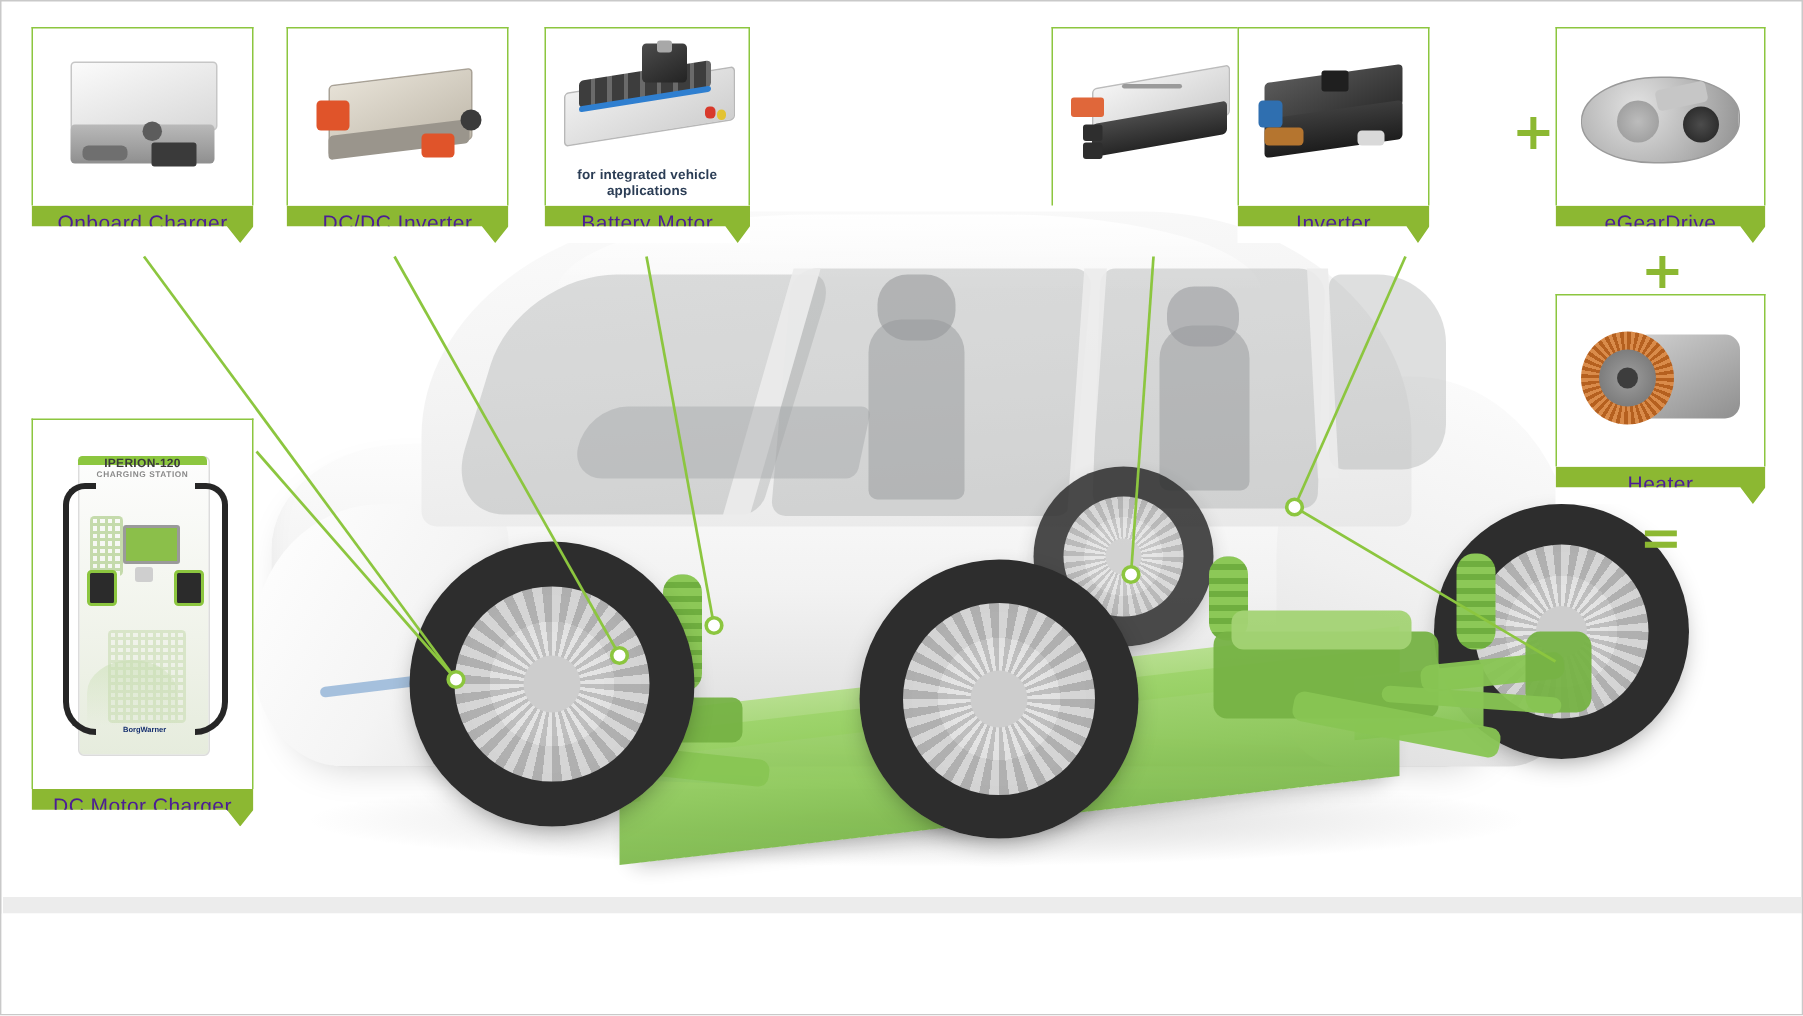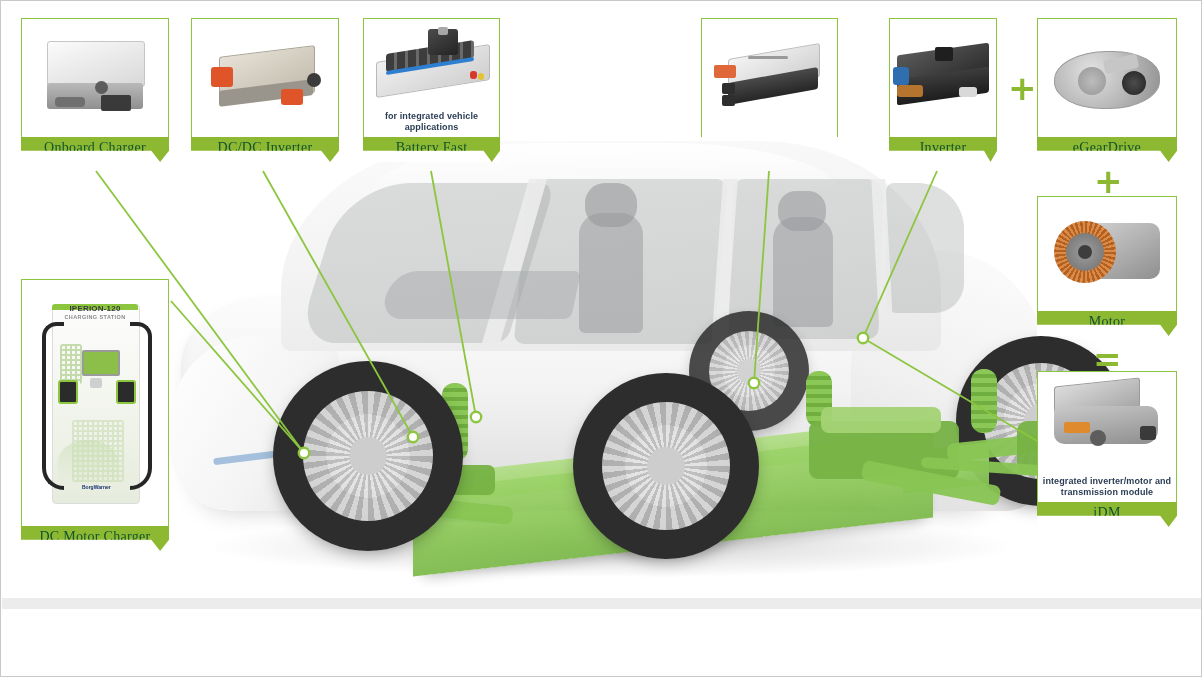--- a/index.html
+++ b/index.html
@@ -133,23 +133,23 @@
   
   .card{position:absolute;box-sizing:border-box;background:#ffffff;}
   .card .imgbox{border:1.4px solid #8cc63f;border-bottom:none;background:#ffffff;
      position:relative;overflow:hidden;display:flex;align-items:center;justify-content:center;}
   .card .sub{position:absolute;left:0;right:0;bottom:4px;text-align:center;
      font-size:9px;line-height:11px;color:#2b3d55;font-weight:700;letter-spacing:.1px;}
   .banner{position:relative;height:25px;background:#8cb832;display:flex;align-items:center;
      justify-content:center;
      clip-path:polygon(0 0,100% 0,100% 55%,94% 100%,88% 55%,0 55%);}
   .banner.wide{clip-path:polygon(0 0,100% 0,100% 58%,95% 100%,90% 58%,0 58%);}
-  .banner span{color:#14532d;font-size:14px;font-weight:400;letter-spacing:.3px;
+  .banner span{color:#4c1d95;font-size:14px;font-weight:400;letter-spacing:.3px;
      text-decoration:underline;text-underline-offset:2px;position:relative;top:-2px;
-     white-space:nowrap;font-family:Liberation Serif, serif;}
+     white-space:nowrap;}
   .banner span.small{font-size:13px;}
 
   
   .prod{position:relative;}
   .blk{position:absolute;border-radius:3px;}
 
   
   .op{position:absolute;color:#8cb832;font-weight:800;line-height:1;
       font-family:"DejaVu Sans",sans-serif;}
 
@@ -287,38 +287,38 @@
         <div class="blk" style="left:14px;top:20px;width:88px;height:18px;background:repeating-linear-gradient(90deg,#3d3d3d 0 8px,#6a6a6a 8px 11px);transform:skewY(-9deg);"></div>
         <div class="blk" style="left:14px;top:37px;width:88px;height:4px;background:#2f7fd0;transform:skewY(-9deg);"></div>
         <div class="blk" style="left:56px;top:2px;width:30px;height:26px;background:linear-gradient(150deg,#4c4c4c,#232323);"></div>
         <div class="blk" style="left:66px;top:0px;width:10px;height:8px;background:#a8a8a8;border-radius:2px;"></div>
         <div class="blk" style="left:98px;top:44px;width:7px;height:8px;background:#d8392b;"></div>
         <div class="blk" style="left:106px;top:46px;width:6px;height:7px;background:#e3c333;"></div>
       </div>
       <div class="sub">for integrated vehicle applications</div>
     </div>
     <div class="banner">
-      <span>Battery Fast</span>
+      <span>Battery Motor</span>
     </div>
   </div>
 
   <div class="card" style="left:700px;top:17px;width:137px;">
     <div class="imgbox" style="height:118px;">
       <div class="prod" style="width:112px;height:70px;">
         <div class="blk" style="left:14px;top:8px;width:90px;height:32px;background:linear-gradient(160deg,#f4f4f4,#cdcdcd);border:1px solid #bcbcbc;transform:skewY(-10deg);"></div>
         <div class="blk" style="left:14px;top:32px;width:90px;height:22px;background:linear-gradient(180deg,#4a4a4a,#262626);transform:skewY(-10deg);"></div>
         <div class="blk" style="left:0px;top:22px;width:22px;height:13px;background:#e0673a;border-radius:2px;"></div>
         <div class="blk" style="left:8px;top:40px;width:13px;height:11px;background:#2e2e2e;border-radius:2px;"></div>
         <div class="blk" style="left:8px;top:52px;width:13px;height:11px;background:#2e2e2e;border-radius:2px;"></div>
         <div class="blk" style="left:34px;top:13px;width:40px;height:3px;background:#9a9a9a;"></div>
       </div>
     </div>
   </div>
 
-  <div class="card" style="left:888px;top:17px;width:108px;">
+  <div class="card" style="left:824px;top:17px;width:128px;">
     <div class="imgbox" style="height:118px;">
       <div class="prod" style="width:104px;height:70px;">
         <div class="blk" style="left:6px;top:6px;width:92px;height:28px;background:linear-gradient(160deg,#5a5a5a,#2c2c2c);transform:skewY(-8deg);"></div>
         <div class="blk" style="left:6px;top:30px;width:92px;height:26px;background:linear-gradient(180deg,#3d3d3d,#1d1d1d);transform:skewY(-8deg);"></div>
         <div class="blk" style="left:2px;top:24px;width:16px;height:18px;background:#2f6fb0;border-radius:3px;"></div>
         <div class="blk" style="left:6px;top:42px;width:26px;height:12px;background:#b5752f;"></div>
         <div class="blk" style="left:44px;top:4px;width:18px;height:14px;background:#1f1f1f;border-radius:2px;"></div>
         <div class="blk" style="left:68px;top:44px;width:18px;height:10px;background:#d9d9d9;"></div>
       </div>
     </div>
@@ -348,41 +348,26 @@
   <div class="card" style="left:1036px;top:195px;width:140px;">
     <div class="imgbox" style="height:114px;">
       <div class="prod" style="width:118px;height:78px;">
         <div class="blk" style="left:44px;top:8px;width:68px;height:56px;background:linear-gradient(150deg,#cfcfcf,#8f8f8f);border-radius:6px 10px 10px 6px;"></div>
         <div class="blk" style="left:6px;top:6px;width:62px;height:62px;border-radius:50%;background:repeating-conic-gradient(from 0deg,#b5601f 0 5deg,#d98b4a 5deg 10deg);"></div>
         <div class="blk" style="left:18px;top:18px;width:38px;height:38px;border-radius:50%;background:radial-gradient(circle,#9e9e9e,#6f6f6f);"></div>
         <div class="blk" style="left:30px;top:30px;width:14px;height:14px;border-radius:50%;background:#3d3d3d;"></div>
       </div>
     </div>
     <div class="banner">
-      <span>Motor</span>
+      <span>Heater</span>
     </div>
   </div>
 
   <div class="op" style="left:1092px;top:341px;font-size:34px;letter-spacing:0;">=</div>
 
-  <div class="card" style="left:1036px;top:370px;width:140px;">
-    <div class="imgbox" style="height:130px;">
-      <div class="prod" style="width:120px;height:82px;position:absolute;left:10px;top:6px;">
-        <div class="blk" style="left:6px;top:4px;width:84px;height:28px;background:linear-gradient(160deg,#dcdcdc,#a6a6a6);border:1px solid #9b9b9b;transform:skewY(-6deg);"></div>
-        <div class="blk" style="left:6px;top:28px;width:104px;height:38px;background:linear-gradient(170deg,#c9c9c9,#8e8e8e);border-radius:6px 10px 14px 10px;"></div>
-        <div class="blk" style="left:16px;top:44px;width:26px;height:11px;background:#e08a2e;border-radius:2px;"></div>
-        <div class="blk" style="left:42px;top:52px;width:16px;height:16px;border-radius:50%;background:#5d5d5d;"></div>
-        <div class="blk" style="left:92px;top:48px;width:16px;height:14px;background:#3a3a3a;border-radius:3px;"></div>
-      </div>
-      <div class="sub">integrated inverter/motor and transmission module</div>
-    </div>
-    <div class="banner">
-      <span>iDM</span>
-    </div>
-  </div>
 
   <div class="card" style="left:20px;top:278px;width:148px;">
     <div class="imgbox" style="height:246px;">
       <div class="prod" style="width:118px;height:222px;">
         <div class="blk" style="left:16px;top:12px;width:86px;height:198px;background:linear-gradient(180deg,#fdfdfd,#f0f3ea 60%,#e6ecdd 100%);border:1px solid #dcdcdc;border-radius:4px;"></div>
         <div class="blk" style="left:16px;top:12px;width:86px;height:6px;background:#8cc63f;border-radius:3px 3px 0 0;"></div>
         <div style="position:absolute;left:26px;top:12px;width:66px;text-align:center;">
           <div style="color:#3a3a3a;font-size:8px;font-weight:700;letter-spacing:.2px;">IPERION-120</div>
           <div style="color:#8a8a8a;font-size:5.5px;font-weight:700;letter-spacing:.4px;margin-top:1px;">CHARGING STATION</div>
         </div>

